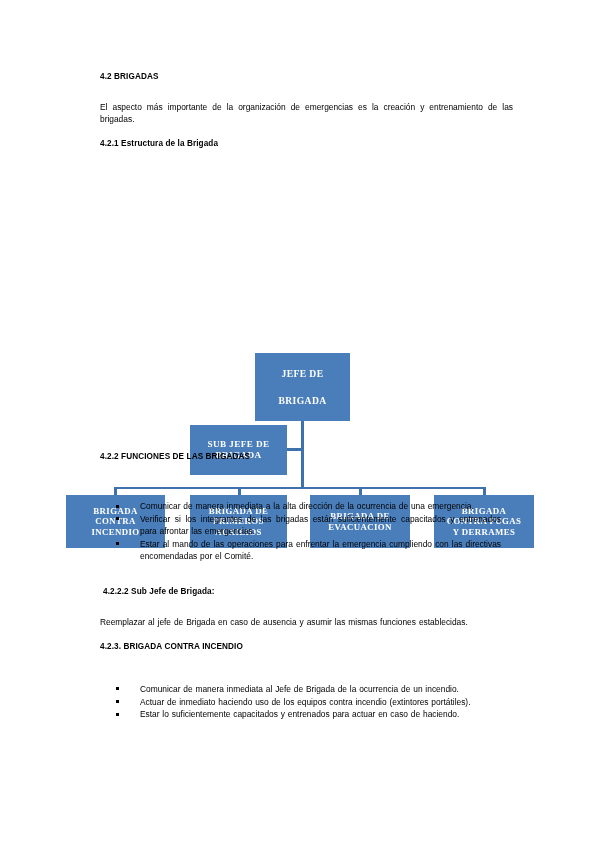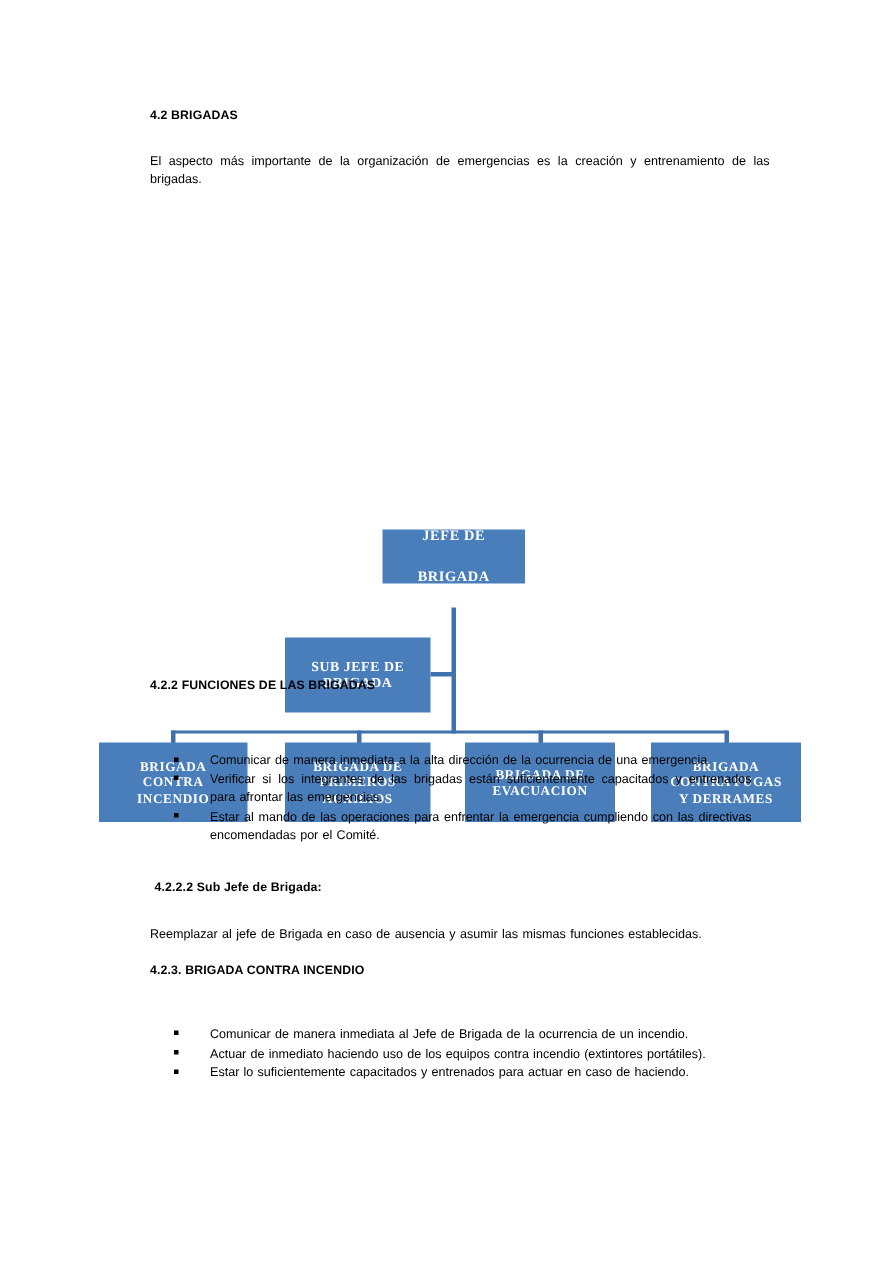--- a/index.html
+++ b/index.html
@@ -95,21 +95,21 @@
     display: flex;
     flex-direction: column;
     align-items: center;
     justify-content: center;
     box-sizing: border-box;
     letter-spacing: 0.4px;
   }
   .node span { display: block; line-height: 1.18; white-space: nowrap; }
 
   .node-top {
-    left: 255px; top: 183px; width: 95px; height: 36px;
+    left: 255px; top: 183px; width: 95px; height: 68px;
     font-size: 9.6px;
     gap: 16px;
   }
   .node-sub {
     left: 190px; top: 255px; width: 97px; height: 50px;
     font-size: 9.2px;
   }
   .node-leaf {
     top: 325px; height: 53px; font-size: 8.8px;
   }
@@ -143,20 +143,21 @@
   <div class="content">
 
     <h2 class="sec blk-heading-1">4.2 BRIGADAS</h2>
 
     <div class="gap-lg"></div>
 
     <p class="body">El aspecto más importante de la organización de emergencias es la creación y entrenamiento de las brigadas.</p>
 
     <div class="gap-md"></div>
 
+    <h3 class="sec">4.2.1 Estructura de la Brigada</h3>
 
   </div>
 
   <div class="orgchart">
 
     <div class="ln trunk"></div>
     <div class="ln stub"></div>
     <div class="ln bar"></div>
 
     <div class="ln drop drop-1"></div>

